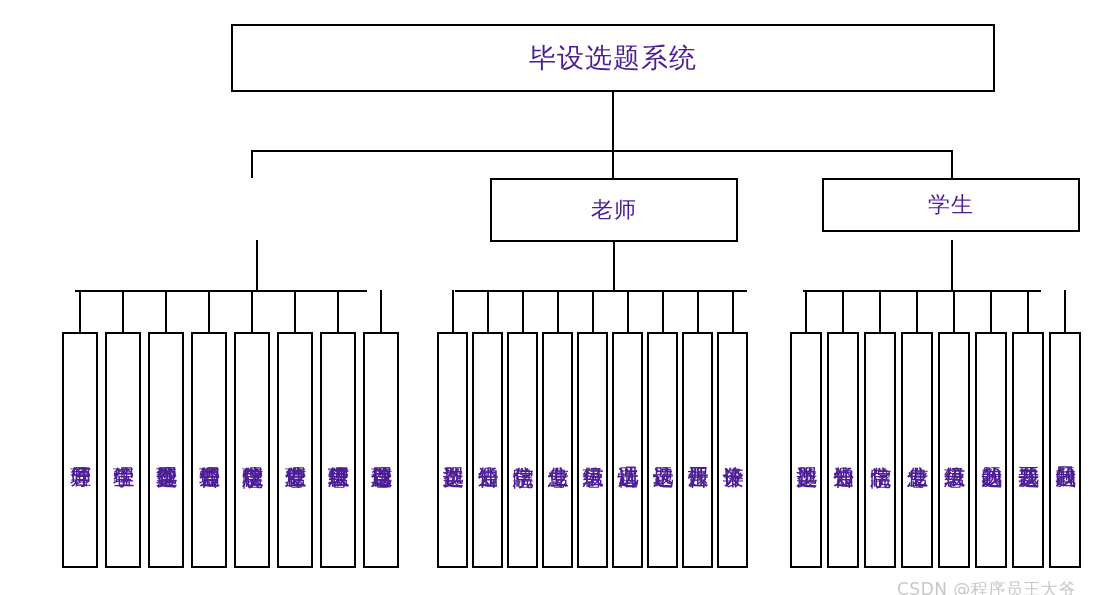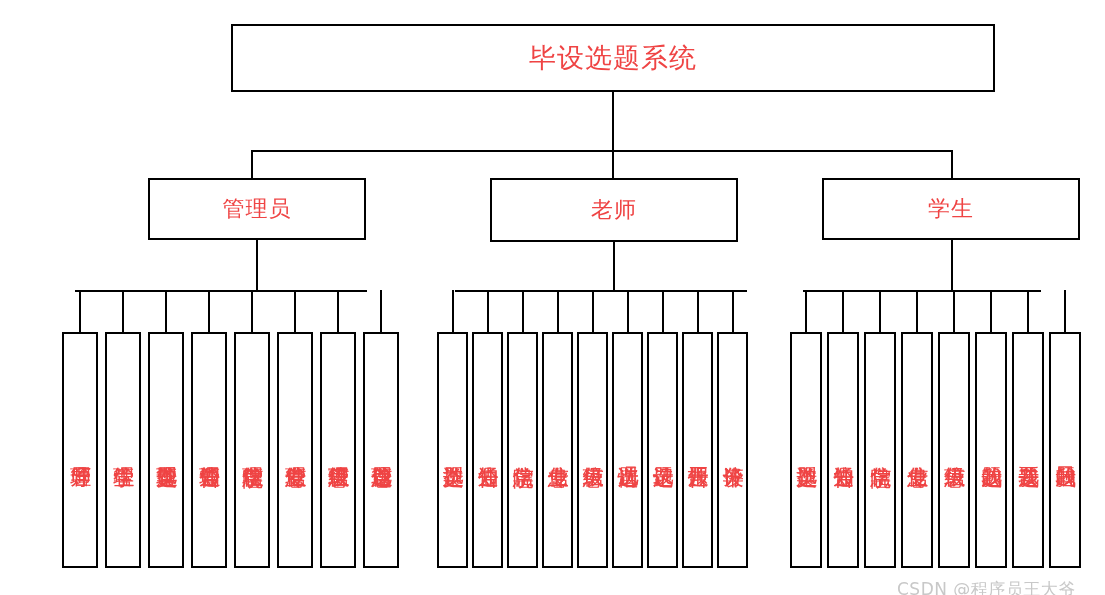--- a/index.html
+++ b/index.html
@@ -18,21 +18,21 @@
     overflow: hidden;
   }
   .node {
     position: absolute;
     box-sizing: border-box;
     border: 2px solid #000000;
     background: #ffffff;
     display: flex;
     align-items: center;
     justify-content: center;
-    color: #ef4444;
+    color: #4c1d95;
   }
   .root-node {
     font-size: 27px;
     letter-spacing: 1px;
   }
   .role-node {
     font-size: 22px;
     letter-spacing: 1px;
   }
   .leaf-node {
@@ -71,27 +71,24 @@
   <div class="node root-node" style="left:231px; top:24px; width:764px; height:68px;">
     <span>毕设选题系统</span>
   </div>
 
   <div class="line vline" style="left:612px; top:92px; width:2px; height:59px;"></div>
   <div class="line hline" style="left:251px; top:150px; width:702px; height:2px;"></div>
   <div class="line vline" style="left:251px; top:150px; width:2px; height:28px;"></div>
   <div class="line vline" style="left:612px; top:150px; width:2px; height:28px;"></div>
   <div class="line vline" style="left:951px; top:150px; width:2px; height:28px;"></div>
 
-  <div class="node role-node" style="left:148px; top:178px; width:218px; height:62px;">
-    <span>管理员</span>
-  </div>
   <div class="node role-node" style="left:490px; top:178px; width:248px; height:64px;">
     <span>老师</span>
   </div>
-  <div class="node role-node" style="left:822px; top:178px; width:258px; height:62px;">
+  <div class="node role-node" style="left:822px; top:178px; width:258px; height:54px;">
     <span>学生</span>
   </div>
 
   <div class="line vline" style="left:256px; top:240px; width:2px; height:51px;"></div>
   <div class="line hline" style="left:75px; top:290px; width:292px; height:2px;"></div>
 
   <div class="line vline" style="left:613px; top:240px; width:2px; height:51px;"></div>
   <div class="line hline" style="left:455px; top:290px; width:292px; height:2px;"></div>
 
   <div class="line vline" style="left:951px; top:240px; width:2px; height:51px;"></div>

